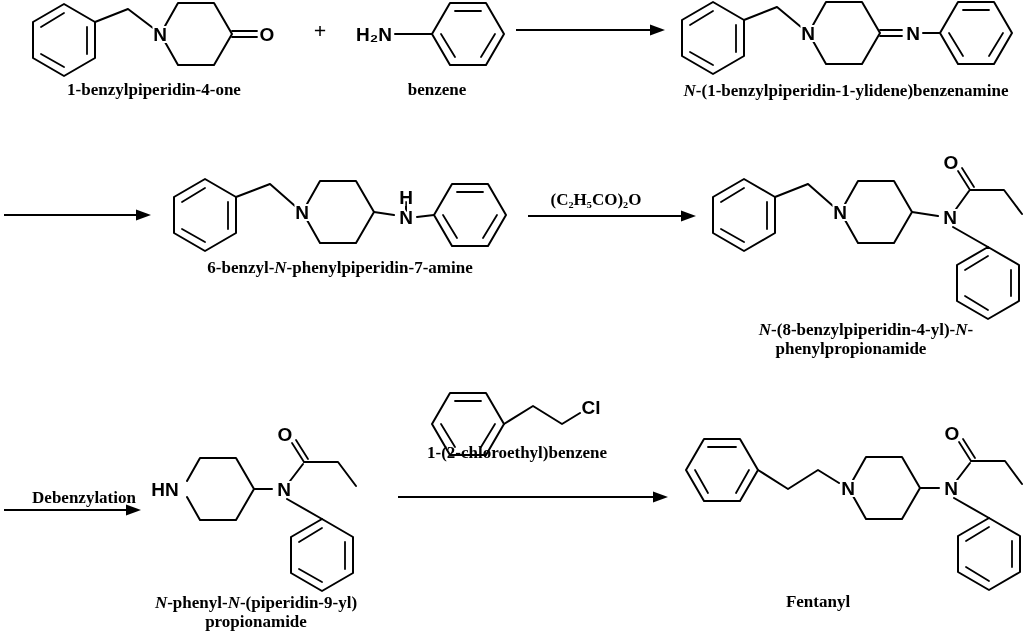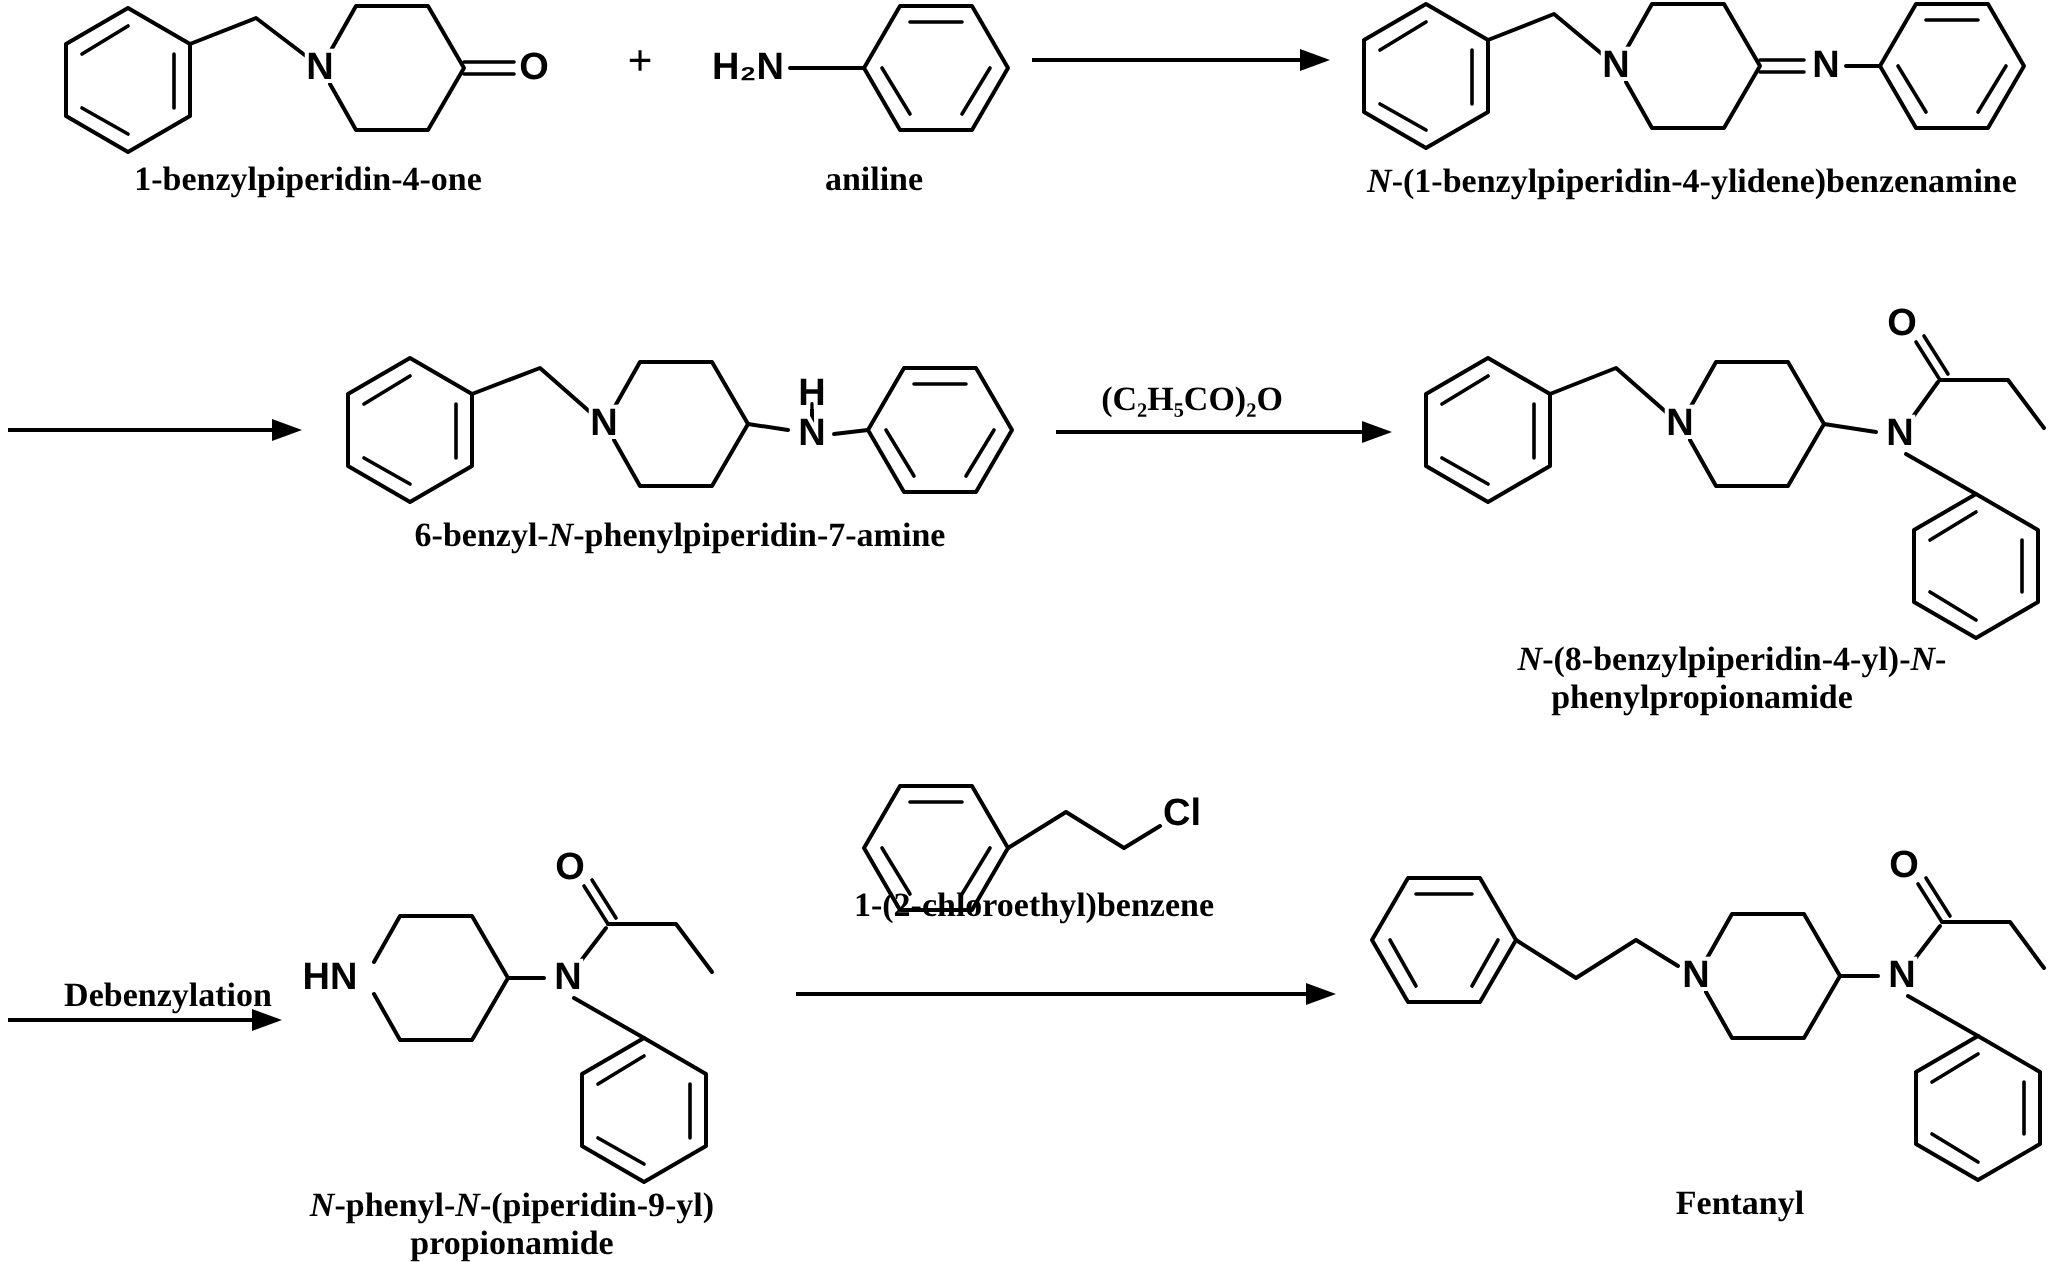--- a/index.html
+++ b/index.html
@@ -193,23 +193,23 @@
     <g>
       <path class="bond" d="M989,518 L1020,536 L1020,572 L989,590 L958,572 L958,536 Z"></path>
       <path class="dbl" d="M989,527 L966,541 M966,567 L989,581 M1012,567 L1012,541"></path>
     </g>
     <text class="atom" x="848" y="488">N</text>
     <text class="atom" x="951" y="488">N</text>
   </g>
 </svg>
 
 <div class="cname" style="left:154px;top:80px"><span>1-benzylpiperidin-4-one</span></div>
-<div class="cname" style="left:437px;top:80px"><span>aniline</span></div>
-<div class="cname" style="left:846px;top:81px"><i>N</i><span>-(1-benzylpiperidin-4-ylidene)benzenamine</span></div>
+<div class="cname" style="left:437px;top:80px"><span>benzene</span></div>
+<div class="cname" style="left:846px;top:81px"><i>N</i><span>-(1-benzylpiperidin-1-ylidene)benzenamine</span></div>
 <div class="cname" style="left:340px;top:258px"><span>6-benzyl-</span><i>N</i><span>-phenylpiperidin-7-amine</span></div>
 <div class="cname" style="left:866px;top:320px"><i>N</i><span>-(8-benzylpiperidin-4-yl)-</span><i>N</i><span>-</span></div>
 <div class="cname" style="left:851px;top:339px"><span>phenylpropionamide</span></div>
 <div class="cname" style="left:596px;top:190px">(C₂H₅CO)₂O</div>
 <div class="cname" style="left:84px;top:488px">Debenzylation</div>
 <div class="cname" style="left:256px;top:593px"><i>N</i><span>-phenyl-</span><i>N</i><span>-(piperidin-9-yl)</span></div>
 <div class="cname" style="left:256px;top:612px"><span>propionamide</span></div>
 <div class="cname" style="left:517px;top:443px"><span>1-(2-chloroethyl)benzene</span></div>
-<div class="cname" style="left:870px;top:592px"><span>Fentanyl</span></div>
+<div class="cname" style="left:818px;top:592px"><span>Fentanyl</span></div>
 
 </body></html>

